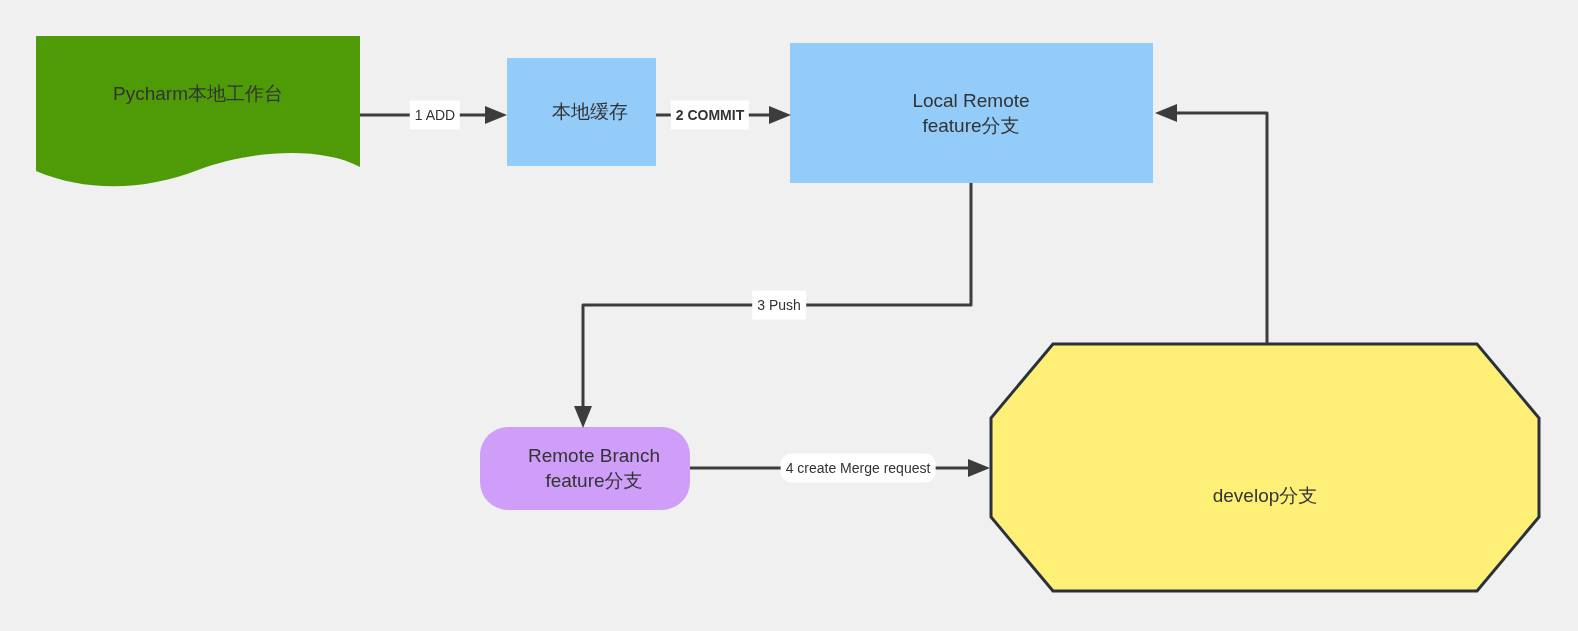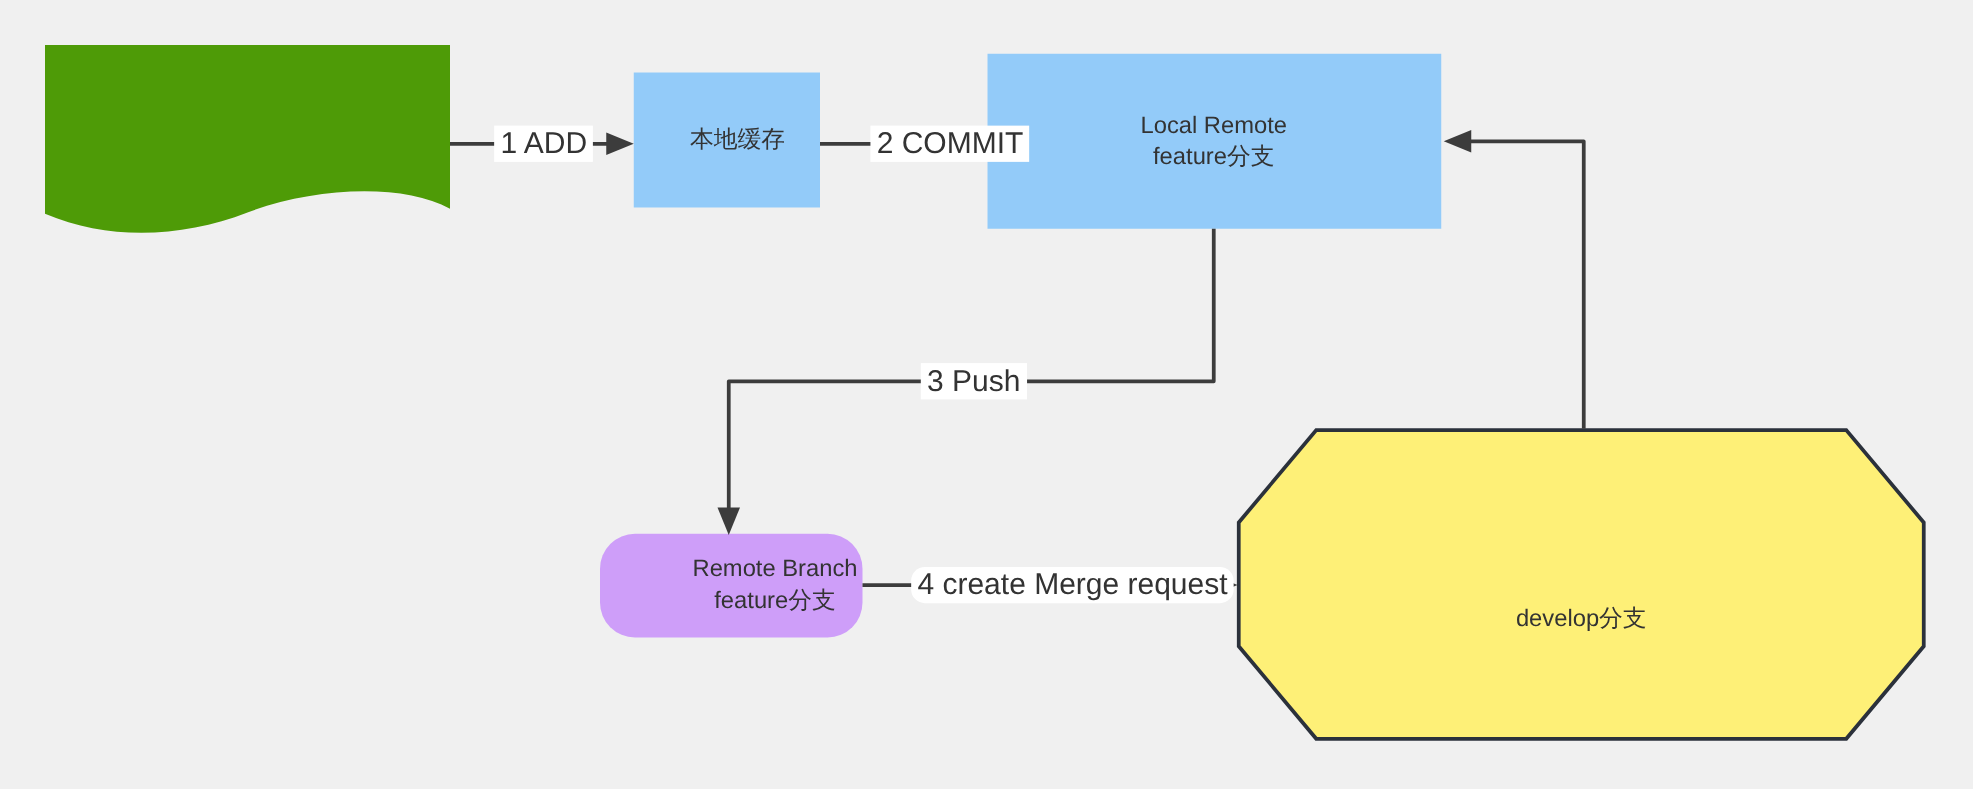--- a/index.html
+++ b/index.html
@@ -5,21 +5,21 @@
   html,body{margin:0;padding:0;background:#F0F0F0;font-family:"Liberation Sans",sans-serif;}
   .stage{position:relative;width:1578px;height:631px;background:#F0F0F0;overflow:hidden;}
   .diagram-svg{position:absolute;left:0;top:0;}
   .node-label{
     position:absolute;transform:translate(-50%,-50%);
     text-align:center;color:#333333;font-size:19px;line-height:25px;
     white-space:pre-line;pointer-events:none;
   }
   .edge-label{
     position:absolute;transform:translate(-50%,-50%);
-    background:#FFFFFF;color:#333333;font-size:24px;line-height:23px;
+    background:#FFFFFF;color:#333333;font-size:14px;line-height:23px;
     padding:3px 5px;white-space:nowrap;
   }
 </style>
 </head>
 <body>
 
 <div class="stage">
 
   <svg class="diagram-svg" width="1578" height="631" viewBox="0 0 1578 631">
 
@@ -42,33 +42,34 @@
     <path d="M971,183 V305 H583 V407" stroke="#3C3C3C" stroke-width="3" fill="none" stroke-linejoin="round"></path>
     <polygon points="583,428 574,406 592,406" fill="#3C3C3C"></polygon>
 
     <path d="M690,468 H969" stroke="#3C3C3C" stroke-width="3" fill="none"></path>
     <polygon points="990,468 968,459 968,477" fill="#3C3C3C"></polygon>
 
     <path d="M1267,343 V113 H1176" stroke="#3C3C3C" stroke-width="3" fill="none" stroke-linejoin="round"></path>
     <polygon points="1155,113 1177,104 1177,122" fill="#3C3C3C"></polygon>
   </svg>
 
+  <div class="node-label" style="left:198px;top:93px;">Pycharm本地工作台</div>
 
   <div class="node-label" style="left:590px;top:113px;font-family:Liberation Mono, monospace;">本地缓存</div>
 
   <div class="node-label" style="left:971px;top:113px;">Local Remote
 feature分支</div>
 
-  <div class="node-label" style="left:620px;top:468px;">Remote Branch
+  <div class="node-label" style="left:594px;top:468px;">Remote Branch
 feature分支</div>
 
   <div class="node-label" style="left:1265px;top:495px;">develop分支</div>
 
   <div class="edge-label" style="left:435px;top:115px;">1 ADD</div>
 
-  <div class="edge-label" style="left:760px;top:115px;">2 COMMIT</div>
+  <div class="edge-label" style="left:710px;top:115px;font-weight:bold;">2 COMMIT</div>
 
   <div class="edge-label" style="left:779px;top:305px;">3 Push</div>
 
   <div class="edge-label" style="left:858px;top:468px;border-radius:11px;">4 create Merge request</div>
 
 
 </div>
 
 </body></html>

